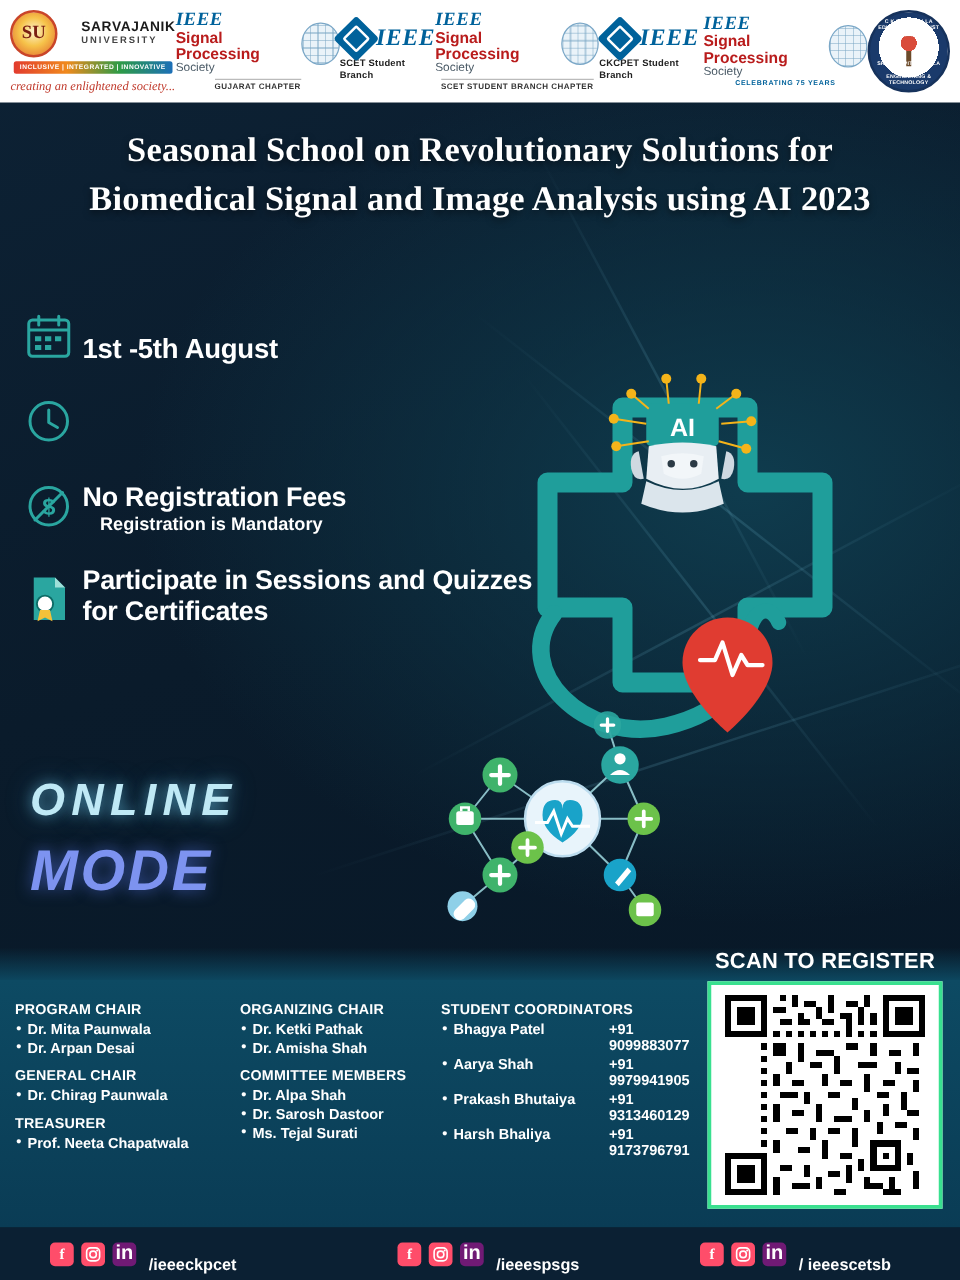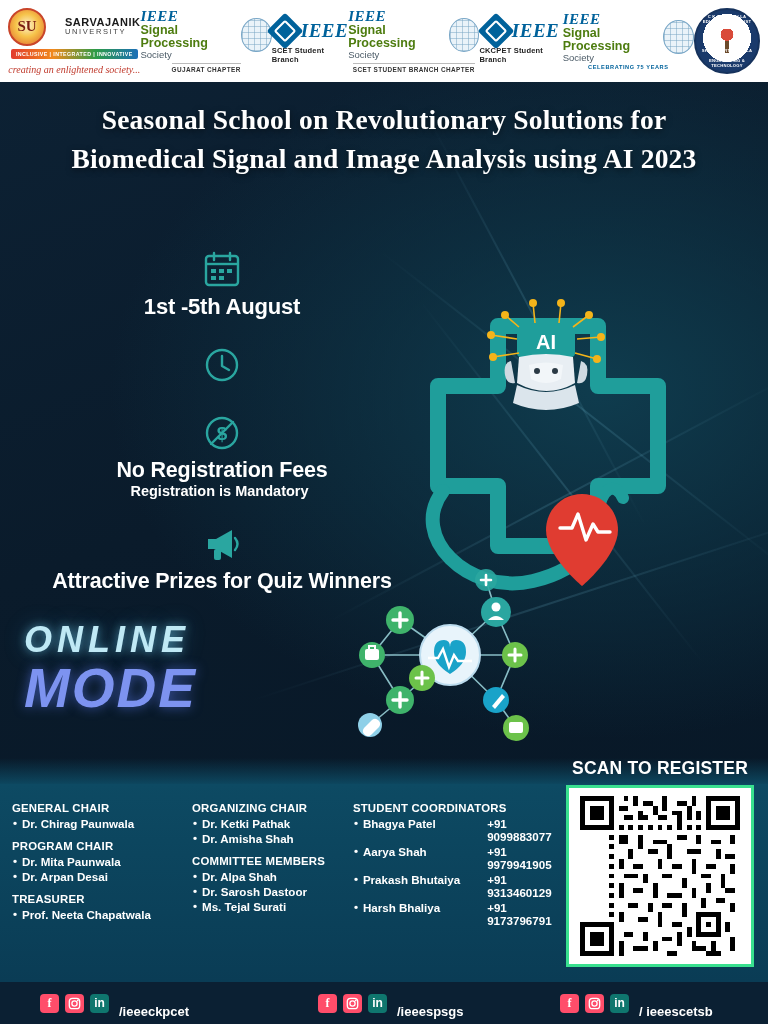--- a/index.html
+++ b/index.html
@@ -41,32 +41,32 @@
   .sarv { display: flex; flex-direction: column; align-items: center; justify-content: center; }
   .sarv-row { display: flex; align-items: center; gap: 19px; }
   .su-mark {
     width: 38px; height: 38px; border-radius: 50%;
     background: radial-gradient(circle at 50% 45%, #fdf3d0 0%, #f6c34a 45%, #e0612a 100%);
     border: 2px solid #c9452a;
     display: flex; align-items: center; justify-content: center;
     font-family: "Liberation Serif", serif; font-weight: bold; font-size: 15px; color: #7a1f12;
   }
   .sarv-name { font-size: 11px; font-weight: bold; letter-spacing: .5px; color: #1a1a1a; line-height: 1.05; }
-  .sarv-name small { display:block; font-size: 7.5px; font-weight: normal; letter-spacing: 1.6px; color:#444; }
+  .sarv-name small { display:block; font-size: 7.5px; font-weight: bold; letter-spacing: 1.6px; color:#444; }
   .sarv-band {
     margin-top: 3px; font-size: 5.3px; font-weight: bold; letter-spacing: .4px;
     background: linear-gradient(90deg,#e23b2e,#f08a1d,#2d9b46,#1c6fb8);
     color: #fff; padding: 2px 5px; border-radius: 2px; white-space: nowrap;
   }
   .sarv-tag { font-family: "Liberation Serif", serif; font-style: italic; font-size: 10px; color: #c0392b; margin-top: 5px; }
 
   .ieee-sps { display:flex; align-items:center; gap:4px; }
   .sps-text { line-height: 1.0; }
   .sps-ieee { font-family:"Liberation Serif", serif; font-weight:bold; font-style: italic; font-size: 15px; color:#00629b; letter-spacing:.5px;}
-  .sps-sig { font-size: 12.5px; color:#4d7c0f; font-weight: 600; line-height: 1.05;}
+  .sps-sig { font-size: 12.5px; color:#b91c1c; font-weight: 600; line-height: 1.05;}
   .sps-soc { font-size: 9.5px; color:#4a5a66; }
   .sps-globe {
     width: 34px; height: 34px; border-radius: 50%;
     border: 1.6px solid #7aa7c7;
     background:
       repeating-linear-gradient(0deg, rgba(120,165,195,.5) 0 1px, transparent 1px 6px),
       repeating-linear-gradient(90deg, rgba(120,165,195,.5) 0 1px, transparent 1px 6px),
       #eaf3f9;
   }
   .chapline { font-size: 6.4px; font-weight: bold; letter-spacing: .4px; color:#333; text-align:center; border-top:1px solid #bbb; margin-top:3px; padding-top:2px;}
@@ -103,42 +103,42 @@
     text-align: center; color: #ffffff;
     font-family: "Liberation Serif", serif; font-weight: bold;
     font-size: 27.5px; line-height: 1.42;
     letter-spacing: .2px;
     text-shadow: 0 2px 6px rgba(0,0,0,.5);
     z-index: 4;
   }
 
   
   .features { position: absolute; top: 246px; left: 12px; width: 420px; z-index: 4; }
-  .frow { display: flex; align-items: center; margin-bottom: 22px; flex-direction: column; }
+  .frow { display: flex; align-items: flex-end; margin-bottom: 22px; }
   .ficon { width: 54px; min-width: 54px; height: 46px; display:flex; align-items:center; justify-content:center; }
   .ftext { color:#ffffff; padding-top: 2px; }
   .ftext .main {
     font-size: 21.5px; font-weight: bold; line-height: 1.16; letter-spacing:-.2px;
   }
   .ftext .sub { font-size: 14.5px; font-weight: bold; margin-top: 1px; padding-left: 14px; }
   .f1 .main, .f2 .main { font-size: 22px; }
 
   
   .online-wrap { position:absolute; left: 24px; top: 622px; z-index: 4; }
   .online {
     font-family: "Liberation Sans", sans-serif; font-weight: bold; font-style: italic;
     font-size: 36px; letter-spacing: 5px; color: #bfe9f5;
     text-shadow: 0 0 10px rgba(120,220,255,.55), 0 0 22px rgba(90,190,235,.35);
     line-height: 1;
   }
   .mode {
     font-family: "Liberation Sans", sans-serif; font-weight: bold; font-style: italic;
-    font-size: 55px; letter-spacing: 2px; color: #7d93f0;
+    font-size: 46px; letter-spacing: 2px; color: #7d93f0;
     text-shadow: 0 0 12px rgba(90,120,240,.6);
-    line-height: 1.05; margin-top: 2px;
+    line-height: 1.05; margin-top: 14px;
   }
 
   
   .bottom {
     position: absolute; left: 0; bottom: 42px; width: 768px; height: 198px;
     background: linear-gradient(180deg, #0d4a63 0%, #0a3c55 100%);
     z-index: 4;
   }
   .bottom::before{
     content:""; position:absolute; top:-26px; left:0; width:100%; height:28px;
@@ -167,21 +167,21 @@
     position: absolute; left:0; bottom: 0; width: 768px; height: 42px;
     background: #0b2033; display:flex; align-items:center; z-index: 6;
   }
   .sgroup { display:flex; align-items:center; gap:6px; }
   .sg1 { position:absolute; left: 40px; }
   .sg2 { position:absolute; left: 318px; }
   .sg3 { position:absolute; left: 560px; }
   .sico { width:19px; height:19px; border-radius:4px; display:flex; align-items:center; justify-content:center; color:#fff; font-size:12px; font-weight:bold;}
   .fb { background:#ff4d6a; font-family:"Liberation Serif",serif; }
   .ig { background:#ff4d6a; }
-  .li { background:#0f766e; font-size:12px; }
+  .li { background:#701a75; font-size:16px; }
   .shandle { color:#ffffff; font-size:13px; font-weight:bold; margin-left:4px;margin-top:17px; }
 
   
   .medgfx { position:absolute; right: 20px; top: 236px; width: 400px; height: 420px; z-index: 3; text-align: center; }
   .molecule { position:absolute; left: 300px; top: 560px; width: 330px; height: 190px; z-index: 3; }
 </style>
 </head>
 <body>
 
 <div class="poster">
@@ -394,53 +394,54 @@
           <text x="19" y="26" text-anchor="middle" font-family="Liberation Sans, sans-serif" font-size="19" font-weight="bold" fill="#2aa6a0">$</text>
           <path d="M8 30 L30 8" stroke="#2aa6a0" stroke-width="2.4" stroke-linecap="round"></path>
         </svg>
       </div>
       <div class="ftext">
         <div class="main">No Registration Fees</div>
         <div class="sub">Registration is Mandatory</div>
       </div>
     </div>
 
-
-    <div class="frow f5">
+    <div class="frow f4">
       <div class="ficon">
-        <svg width="40" height="38" viewBox="0 0 40 38">
-          <path d="M6 14 h8 L30 5 v28 L14 24 H6 z" fill="#2aa6a0"></path>
-          <rect x="12" y="24" width="7" height="11" rx="2" fill="#2aa6a0"></rect>
-          <path d="M33 13 q5 6 0 12" fill="none" stroke="#2aa6a0" stroke-width="2.4" stroke-linecap="round"></path>
+        <svg width="38" height="40" viewBox="0 0 38 40">
+          <path d="M7 3 h17 l8 8 v26 h-25 z" fill="#2aa6a0"></path>
+          <path d="M24 3 v8 h8" fill="#9fe0d9"></path>
+          <circle cx="16" cy="24" r="6.5" fill="#fff" stroke="#0d6b66" stroke-width="1.5"></circle>
+          <path d="M12 29 l-2 9 l6 -3 l6 3 l-2 -9z" fill="#f3c13a"></path>
         </svg>
       </div>
       <div class="ftext">
-        <div class="main">Attractive Prizes for Quiz Winners</div>
-      </div>
-    </div>
+        <div class="main">Participate in Sessions and Quizzes for Certificates</div>
+      </div>
+    </div>
+
   </div>
 
   <div class="online-wrap">
     <div class="online">ONLINE</div>
     <div class="mode">MODE</div>
   </div>
 
   <div class="bottom">
 
     <div class="credits">
 
       <div class="ccol" style="width:170px">
         <div class="cgroup">
-          <div class="chead">GENERAL CHAIR</div>
-          <div class="cname">Dr. Chirag Paunwala</div>
-        </div>
-        <div class="cgroup">
           <div class="chead">PROGRAM CHAIR</div>
           <div class="cname">Dr. Mita Paunwala</div>
           <div class="cname">Dr. Arpan Desai</div>
+        </div>
+        <div class="cgroup">
+          <div class="chead">GENERAL CHAIR</div>
+          <div class="cname">Dr. Chirag Paunwala</div>
         </div>
         <div class="cgroup">
           <div class="chead">TREASURER</div>
           <div class="cname">Prof. Neeta Chapatwala</div>
         </div>
       </div>
 
       <div class="ccol" style="width:150px">
         <div class="cgroup">
           <div class="chead">ORGANIZING CHAIR</div>

